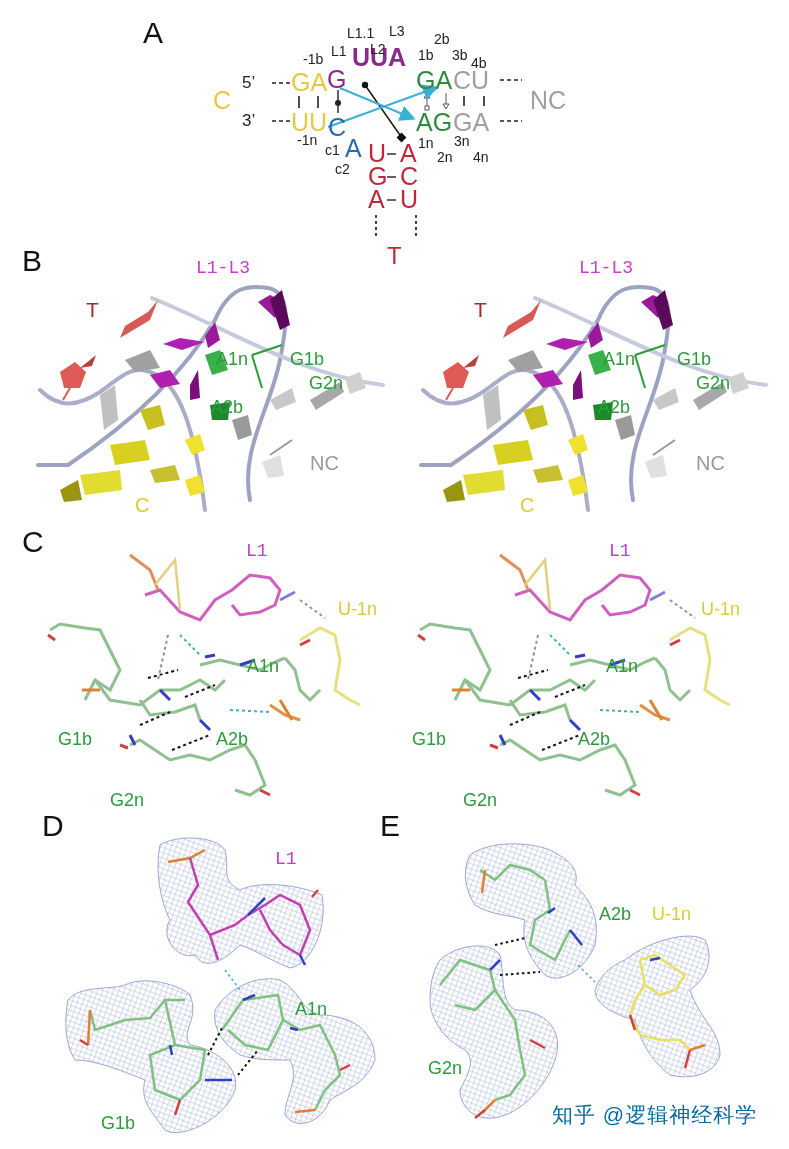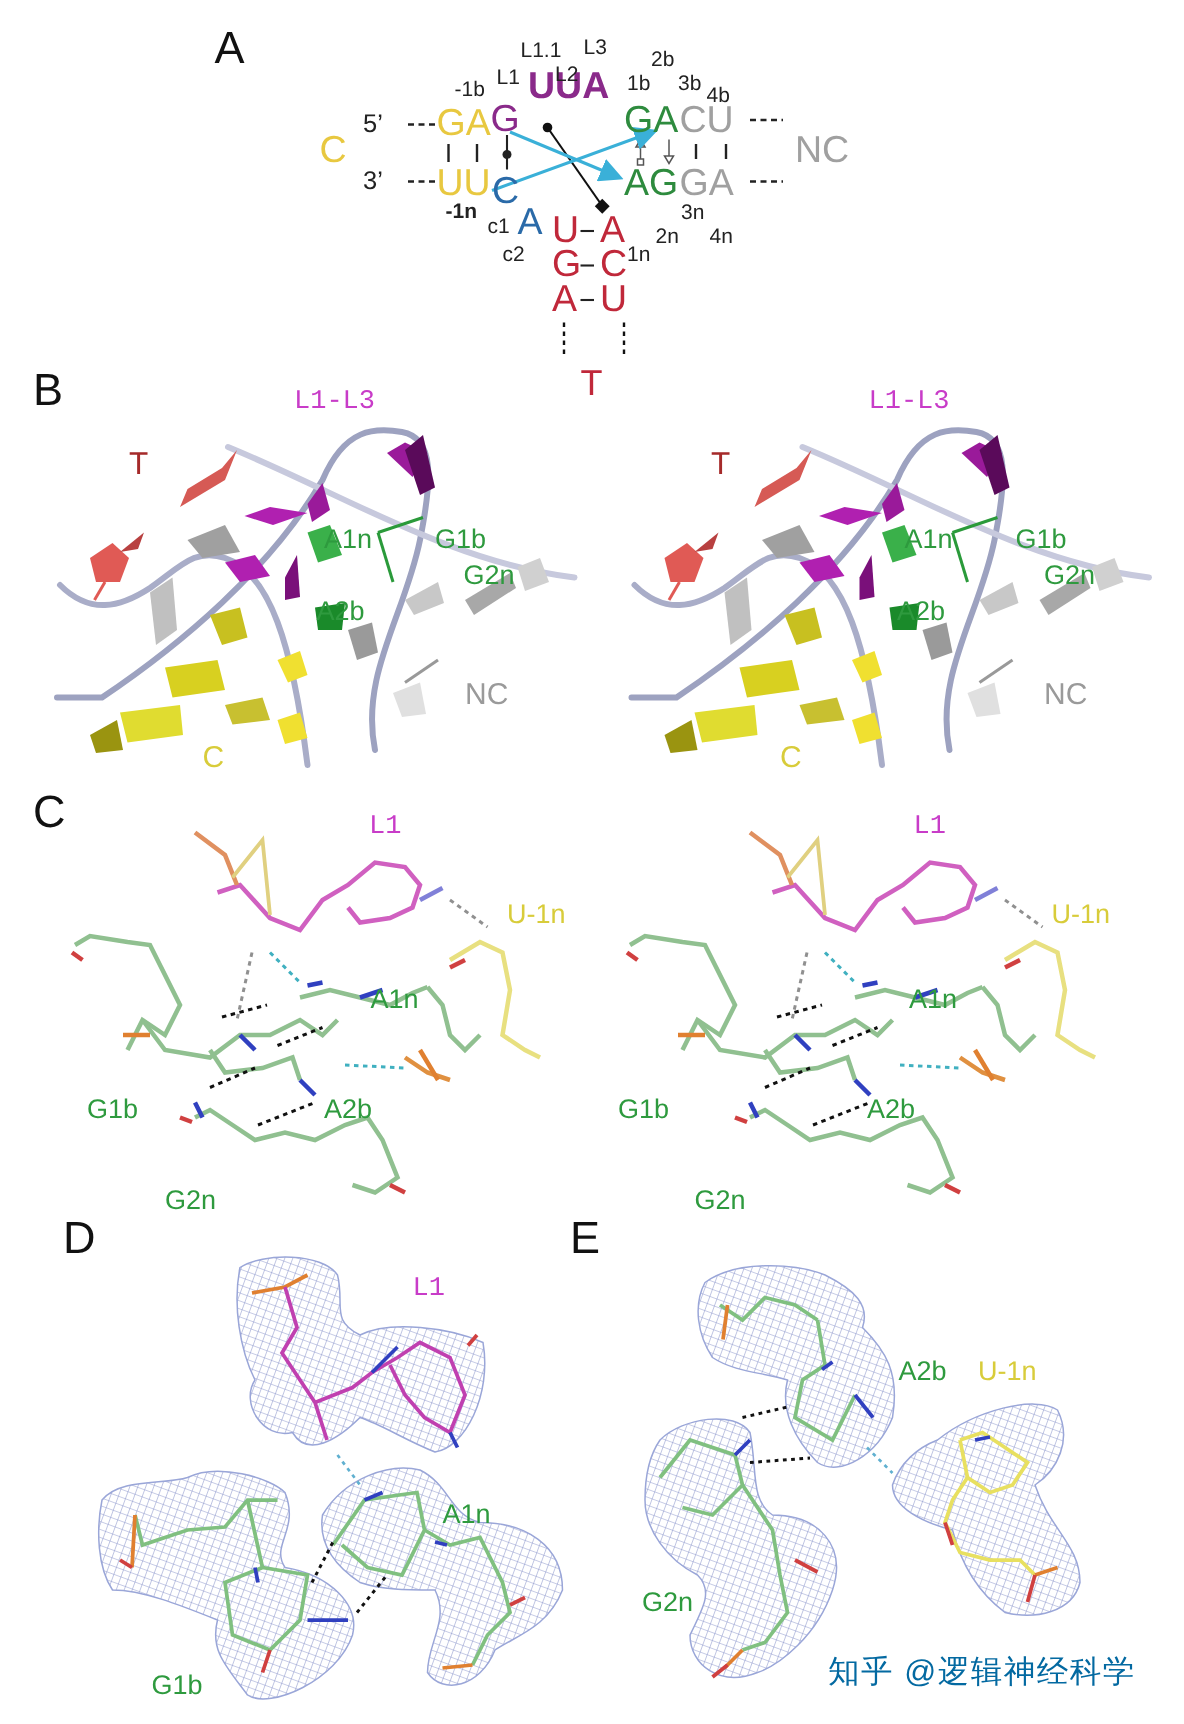--- a/index.html
+++ b/index.html
@@ -99,24 +99,24 @@
 
   <div class="abs sm" style="left:347px;top:26px;">L1.1</div>
   <div class="abs sm" style="left:389px;top:24px;">L3</div>
   <div class="abs sm" style="left:370px;top:42px;">L2</div>
   <div class="abs sm" style="left:331px;top:44px;">L1</div>
   <div class="abs sm" style="left:303px;top:52px;">-1b</div>
   <div class="abs sm" style="left:418px;top:48px;">1b</div>
   <div class="abs sm" style="left:434px;top:32px;">2b</div>
   <div class="abs sm" style="left:452px;top:48px;">3b</div>
   <div class="abs sm" style="left:471px;top:32px;margin-top:24px;">4b</div>
-  <div class="abs sm" style="left:297px;top:133px;font-weight:bold;">-1n</div>
+  <div class="abs sm" style="left:297px;top:133px;">-1n</div>
   <div class="abs sm" style="left:325px;top:143px;">c1</div>
   <div class="abs sm" style="left:335px;top:162px;">c2</div>
-  <div class="abs sm" style="left:418px;top:136px;margin-top:26px;">1n</div>
+  <div class="abs sm" style="left:418px;top:136px;">1n</div>
   <div class="abs sm" style="left:437px;top:150px;">2n</div>
   <div class="abs sm" style="left:454px;top:134px;">3n</div>
   <div class="abs sm" style="left:473px;top:150px;">4n</div>
 </div>
 
 <div>
   <div class="abs panel-letter" style="left:22px;top:246px;">B</div>
 
   <svg class="layer" width="789" height="1149">
     <g id="bview">

